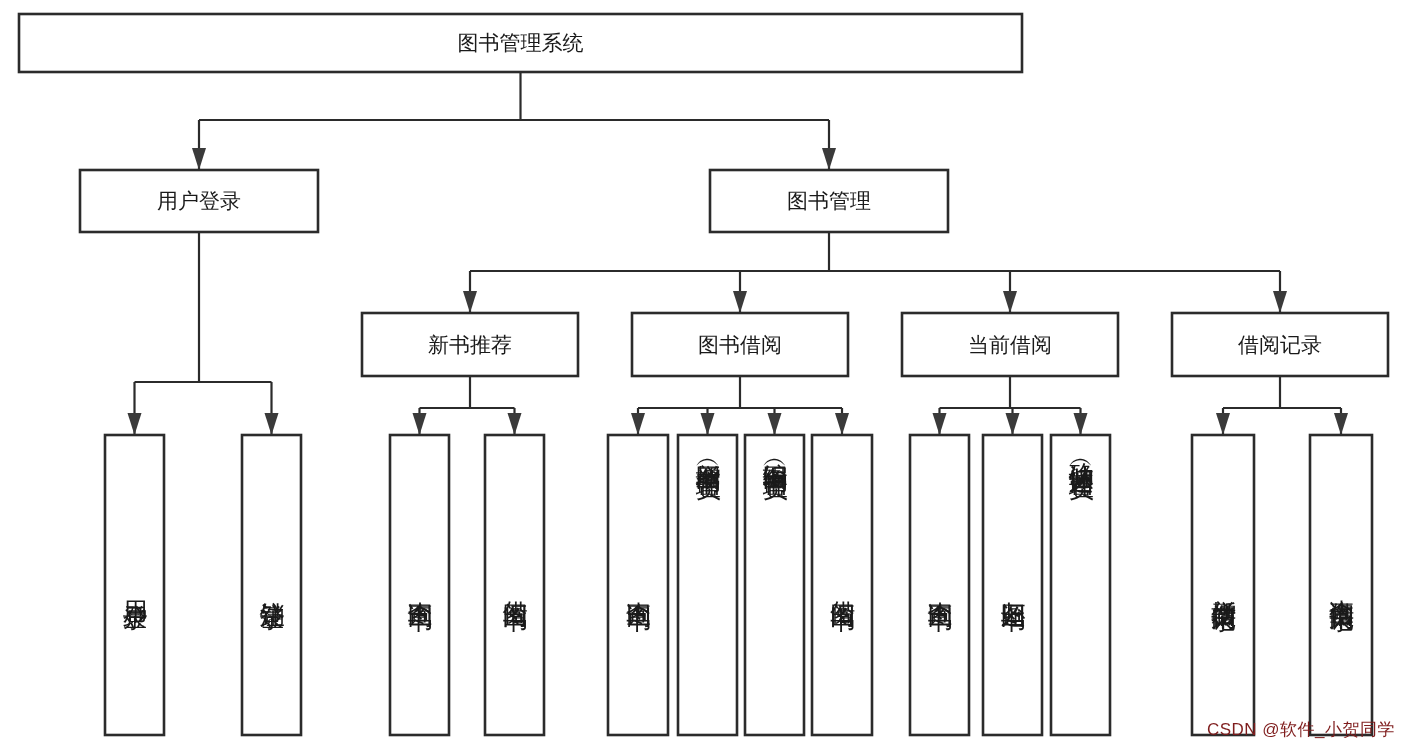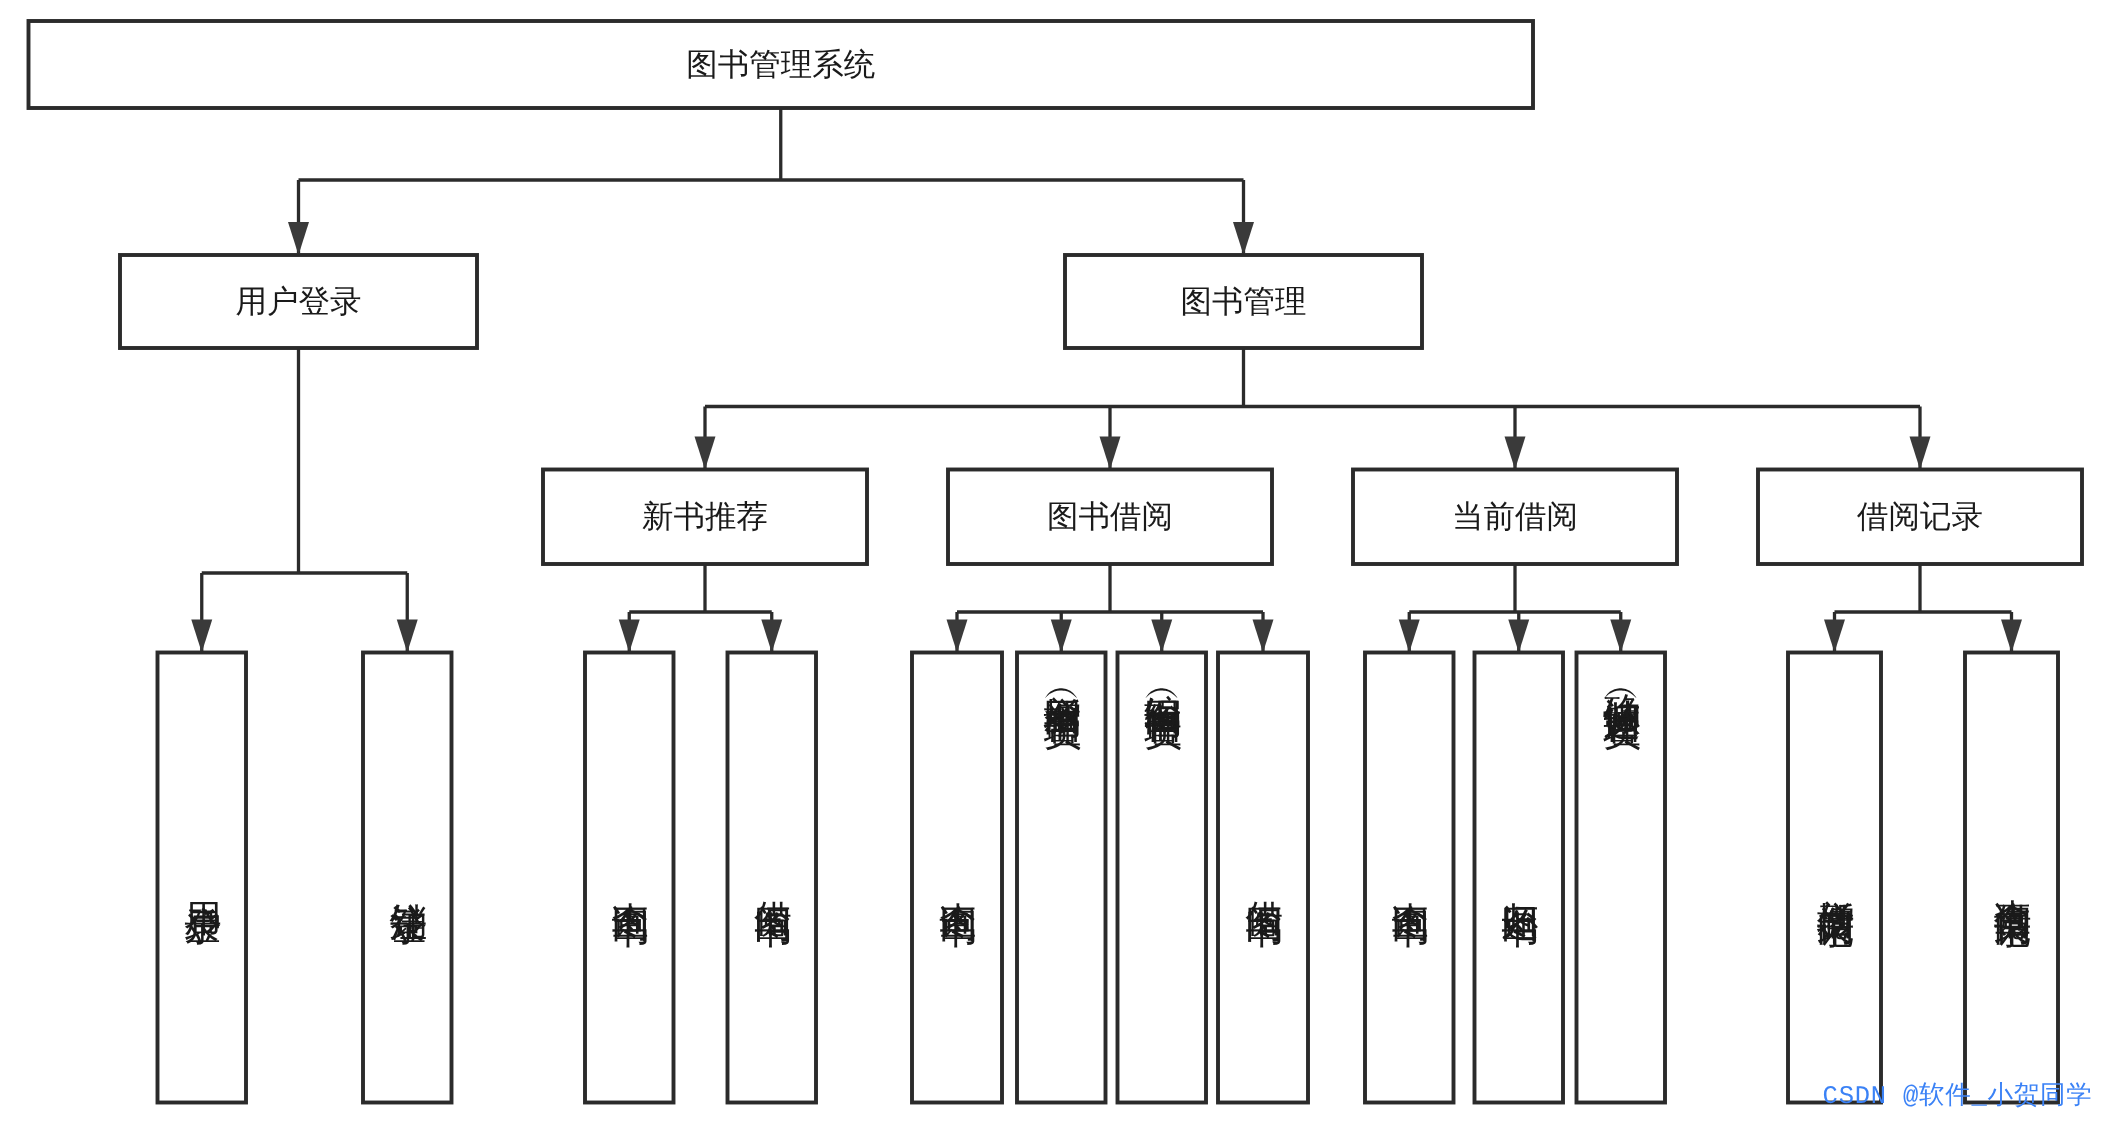--- a/index.html
+++ b/index.html
@@ -67,23 +67,23 @@
     font-size: 25px;
     line-height: 1.06;
     letter-spacing: 2px;
     color: #1a1a1a;
     white-space: nowrap;
   }
   .watermark {
     position: absolute;
     right: 10px;
     bottom: 6px;
-    font-family: Liberation Mono, monospace;
+    font-family: Liberation Sans, sans-serif;
     font-size: 17px;
-    color: #3b82f6;
+    color: #7f1d1d;
     letter-spacing: 0.5px;
     white-space: nowrap;
     margin-left: 24px;
   }
 </style>
 </head>
 <body>
 
 <div id="diagram-root">
 

